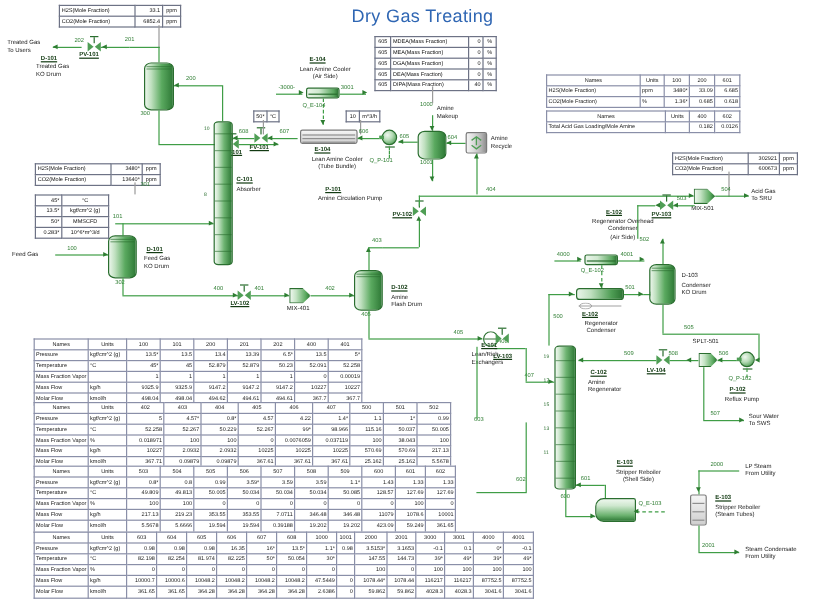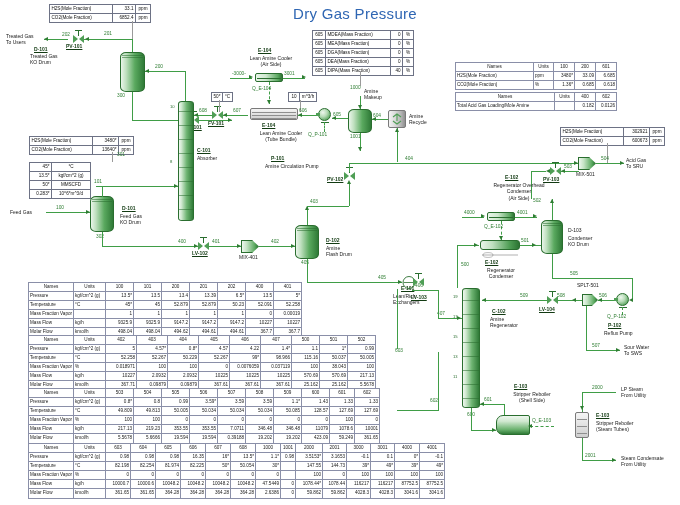--- a/index.html
+++ b/index.html
@@ -147,21 +147,21 @@
     background:linear-gradient(to bottom,#f5f5f5,#cfcfcf);
     border-radius:2px;
   }
   .tubebundle .l { position:absolute; left:1px; right:1px; height:0; border-top:0.5px solid #8f8f8f; }
 </style>
 </head>
 <body>
 
 <div id="stage">
 
-  <div class="ab" id="title">Dry Gas Pressure</div>
+  <div class="ab" id="title">Dry Gas Treating</div>
 
   <div class="ab" style="left:49px; top:4px;">
     <table class="info">
       <tbody>
           <tr>
         <td class="lbl" style="width:63px">H2S(Mole Fraction)</td>
         <td style="width:23px">33.1</td>
         <td class="ctr" style="width:15px">ppm</td>
       </tr>
       <tr>

